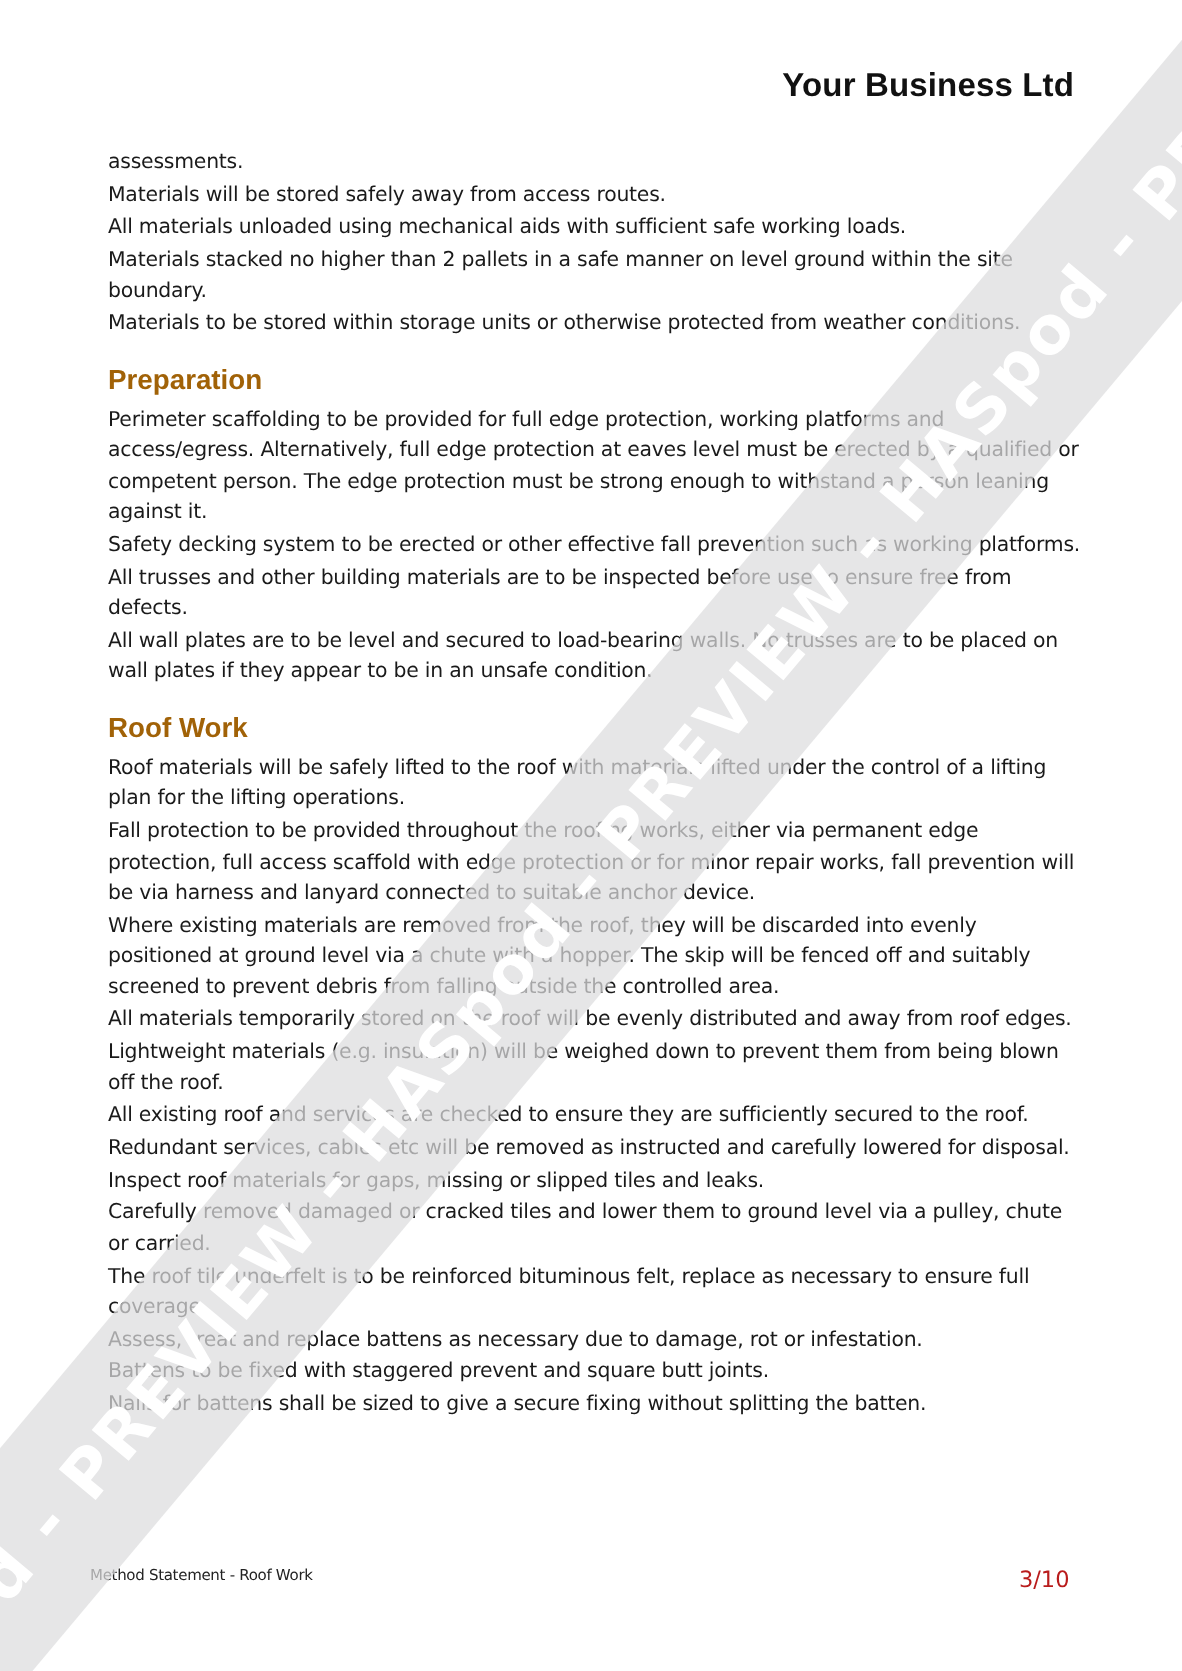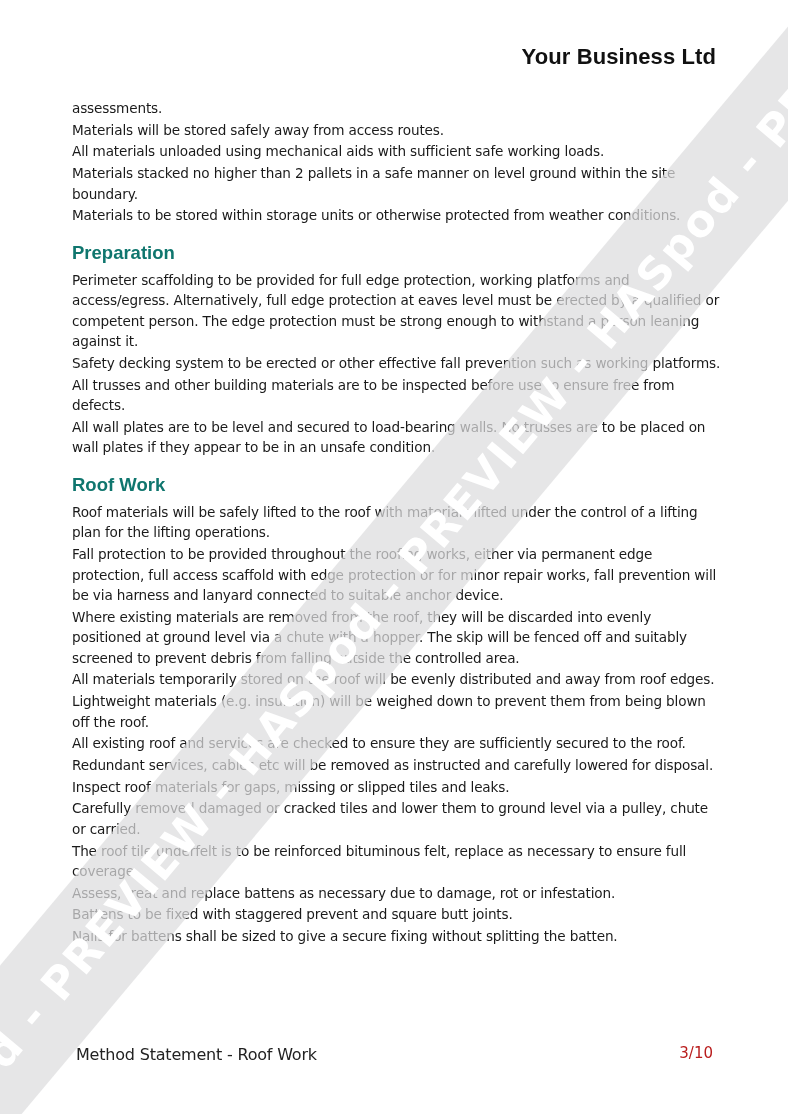--- a/index.html
+++ b/index.html
@@ -4,22 +4,22 @@
 <style>
   html, body { margin: 0; padding: 0; background: #ffffff; }
   body { width: 788px; height: 1114px; position: relative; overflow: hidden;
          font-family: "DejaVu Sans", sans-serif; color: #1a1a1a; }
   .page { position: absolute; left: 0; top: 0; width: 788px; height: 974px; }
   .company { position: absolute; right: 72px; top: 44px; font-family: "Liberation Sans", sans-serif;
              font-weight: bold; font-size: 22px; color: #111; letter-spacing: 0.1px; }
   .content { position: absolute; left: 72px; top: 98px; width: 650px; }
   .para { font-size: 13.6px; line-height: 20.5px; margin: 0 0 1.2px 0; letter-spacing: -0.15px; }
   .heading { font-family: "Liberation Sans", sans-serif; font-weight: bold; font-size: 18.5px;
-             color: #0f766e; margin: 16px 0 6px 0; line-height: 22px; }
-  .footer-left { position: absolute; left: 76px; top: 1045px; font-size: 16px; color: #222; letter-spacing: -0.2px; }
+             color: #a16207; margin: 16px 0 6px 0; line-height: 22px; }
+  .footer-left { position: absolute; left: 60px; top: 1045px; font-size: 10px; color: #222; letter-spacing: -0.2px; }
   .footer-right { position: absolute; right: 75px; top: 1044px; font-size: 15px; font-weight: normal; color: #b91c1c; }
   .watermark-band { position: absolute; left: -300px; top: 520px; width: 1400px; height: 112px;
                     background: rgba(220,220,222,0.72); transform: rotate(-50deg); transform-origin: center center;
                     display: flex; align-items: center; justify-content: center; pointer-events: none; }
   .watermark-text { font-family: "DejaVu Sans", sans-serif; font-weight: bold; font-size: 44px; color: #ffffff;
                     white-space: nowrap; letter-spacing: 2px; }
 </style>
 </head>
 <body>
 

